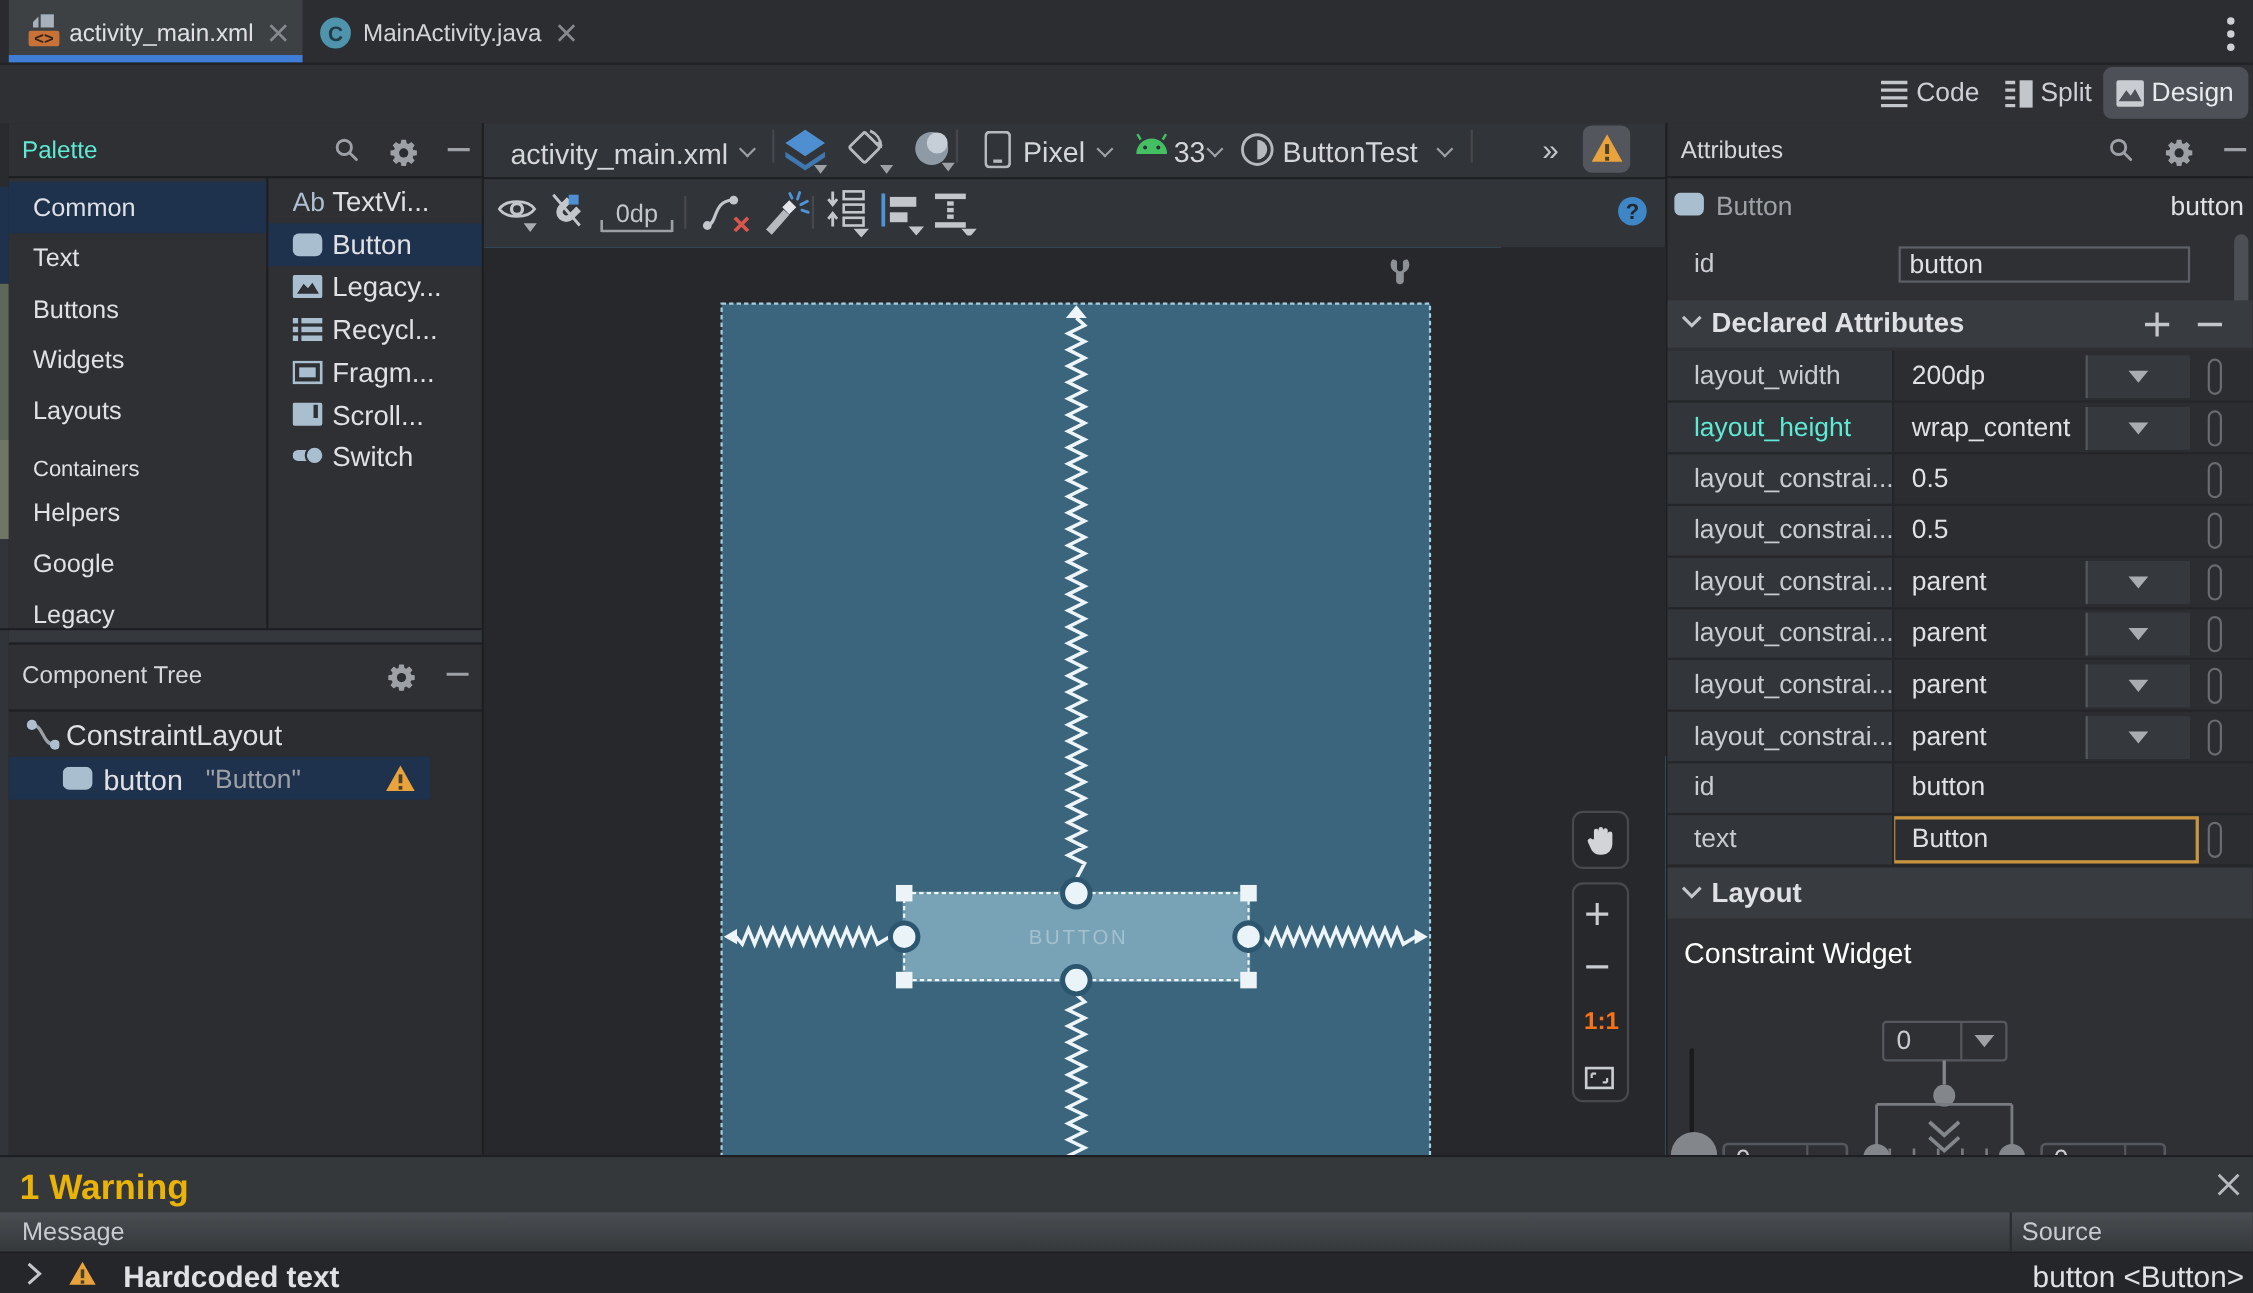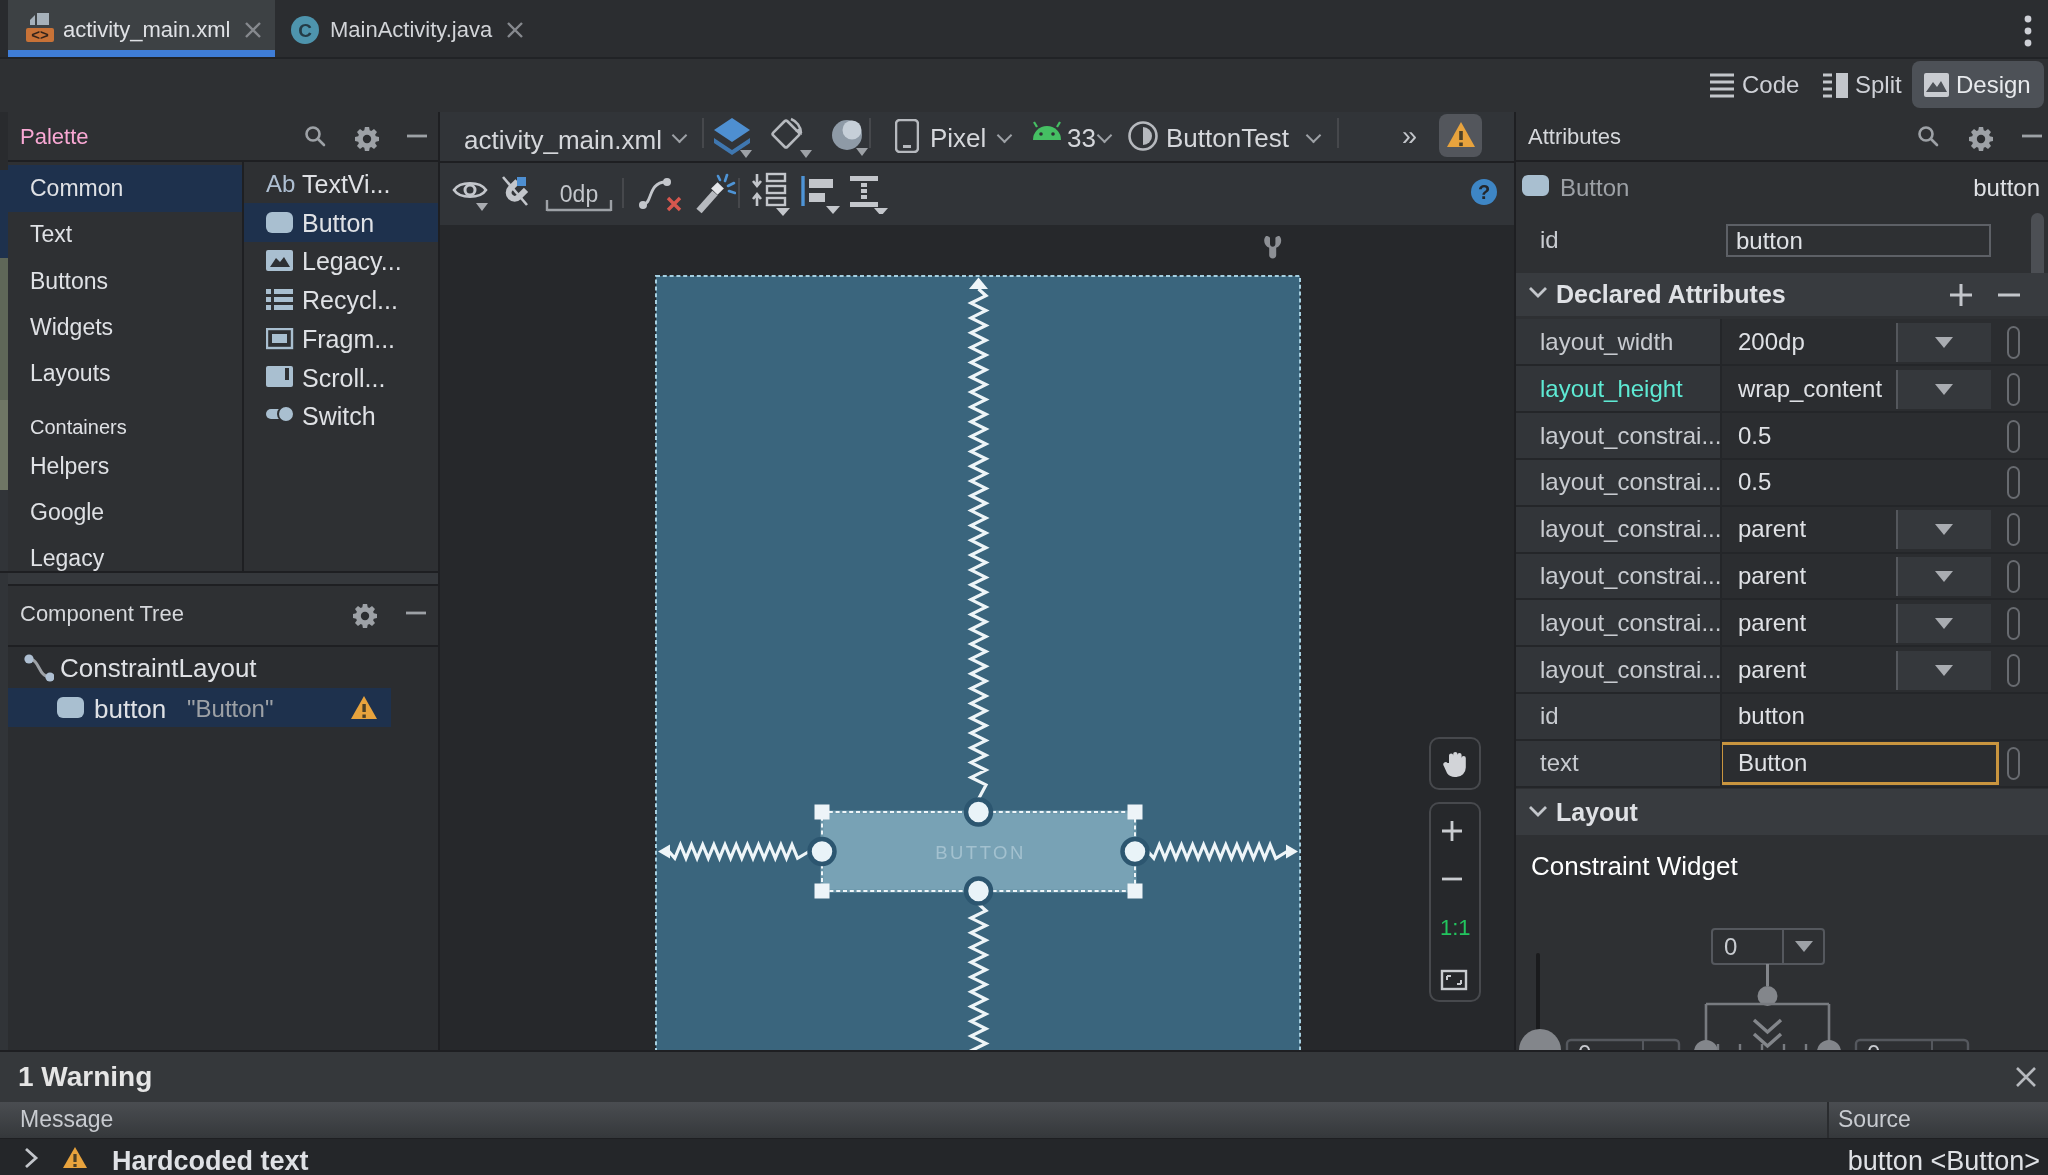--- a/index.html
+++ b/index.html
@@ -71,21 +71,21 @@
       </svg></div>
 <div class="txt" style="left:1855px;top:71px;font-size:24px;color:#ced0d6">Split</div>
 <div class="abs" style="left:1912px;top:61px;width:132px;height:47px;background:#4d5157;border-radius:8px"></div>
 <div class="ic" style="left:1923px;top:72px"><svg width="27" height="26" viewBox="0 0 27 26" style="">
         <rect x="1" y="1" width="25" height="24" rx="2" fill="#c9ccd1"></rect>
         <path d="M3 20 L10 10 L14 15 L18 9 L24 20 z" fill="#4d5157"></path>
       </svg></div>
 <div class="txt" style="left:1956px;top:71px;font-size:24px;color:#e8eaed">Design</div>
 
 <div class="abs" style="left:8px;top:112px;width:432px;height:461px;background:#2e3033"></div>
-<div class="txt" style="left:20px;top:124px;font-size:22px;color:#f9a8d4">Palette</div>
+<div class="txt" style="left:20px;top:124px;font-size:22px;color:#5eead4">Palette</div>
 <div class="ic" style="left:303px;top:124px"><svg width="24" height="24" viewBox="0 0 24 24" style="">
         <circle cx="10" cy="10" r="6.5" fill="none" stroke="#9da1a6" stroke-width="2.6"></circle>
         <line x1="15" y1="15" x2="21" y2="21" stroke="#9da1a6" stroke-width="2.6" stroke-linecap="round"></line>
       </svg></div>
 <div class="ic" style="left:354px;top:126px"><svg width="26" height="26" viewBox="0 0 26 26" style="">
         <polygon points="10.9,1.0 15.1,1.0 15.7,4.2 17.3,4.9 20.0,3.0 23.0,6.0 21.1,8.7 21.8,10.3 25.0,10.9 25.0,15.1 21.8,15.7 21.1,17.3 23.0,20.0 20.0,23.0 17.3,21.1 15.7,21.8 15.1,25.0 10.9,25.0 10.3,21.8 8.7,21.1 6.0,23.0 3.0,20.0 4.9,17.3 4.2,15.7 1.0,15.1 1.0,10.9 4.2,10.3 4.9,8.7 3.0,6.0 6.0,3.0 8.7,4.9 10.3,4.2" fill="#9da1a6"></polygon>
         <circle cx="13" cy="13" r="4.2" fill="#2b2d30"></circle>
       </svg></div>
 <div class="ic" style="left:405px;top:124px"><svg width="24" height="24" viewBox="0 0 24 24" style="">
         <line x1="2" y1="12" x2="22" y2="12" stroke="#9da1a6" stroke-width="2.8"></line>
@@ -325,21 +325,21 @@
 <div class="ic" style="left:1001px;top:524px"><svg width="28" height="30" viewBox="0 0 28 30" style="">
           <path d="M8 14 L8 6.5 a2.1 2.1 0 0 1 4.2 0 L12.2 5 a2.1 2.1 0 0 1 4.2 0 L16.4 6 a2.1 2.1 0 0 1 4.2 0 L20.6 9 a2.1 2.1 0 0 1 4.2 0 L24.8 18.5 a9.5 9.5 0 0 1 -9.5 9.5 l-1.6 0 a9.5 9.5 0 0 1 -7.6 -3.8 L2.7 16.8 a2.4 2.4 0 0 1 3.8 -2.9 z" fill="#d2d4d8"></path>
         </svg></div>
 <div class="abs" style="left:989px;top:577px;width:52px;height:200px;border:2px solid #47494d;border-radius:10px"></div>
 <div class="ic" style="left:1000px;top:594px"><svg width="24" height="24" viewBox="0 0 24 24" style="">
           <path d="M12 2 L12 22 M2 12 L22 12" stroke="#c9ccd0" stroke-width="2.8"></path>
         </svg></div>
 <div class="ic" style="left:1000px;top:642px"><svg width="24" height="24" viewBox="0 0 24 24" style="">
           <path d="M2 12 L22 12" stroke="#c9ccd0" stroke-width="2.8"></path>
         </svg></div>
-<div class="txt" style="left:1000px;top:690px;font-size:22px;font-weight:normal;color:#22c55e">1:1</div>
+<div class="txt" style="left:1000px;top:690px;font-size:22px;font-weight:bold;color:#f97316">1:1</div>
 <div class="ic" style="left:1000px;top:744px"><svg width="28" height="22" viewBox="0 0 28 22" style="">
           <rect x="2" y="2" width="24" height="18" fill="none" stroke="#c9ccd0" stroke-width="2.4"></rect>
           <path d="M7 7 L7 11 M7 7 L11 7" stroke="#c9ccd0" stroke-width="2"></path>
           <path d="M21 15 L21 11 M21 15 L17 15" stroke="#c9ccd0" stroke-width="2"></path>
         </svg></div>
 </div>
 
 <div class="vline" style="left:1514px;top:112px;height:940px"></div>
 <div class="vline" style="left:438px;top:112px;height:940px"></div>
 <div class="abs" style="left:1516px;top:112px;width:532px;height:940px;background:#2e3033"></div>
@@ -466,21 +466,21 @@
     <line x1="202" y1="16" x2="202" y2="24"></line>
         <line x1="224" y1="16" x2="224" y2="24"></line>
     <line x1="246" y1="16" x2="246" y2="24"></line>
         <line x1="268" y1="16" x2="268" y2="24"></line>
     <line x1="290" y1="16" x2="290" y2="24"></line>
   </g>
 </svg>
 
 <div class="abs" style="left:0;top:1050px;width:2048px;height:2px;background:#1e1f22"></div>
 <div class="abs" style="left:0;top:1052px;width:2048px;height:50px;background:#35383b"></div>
-<div class="txt" style="left:18px;top:1061px;font-size:28px;font-weight:bold;color:#e5e5e5">1 Warning</div>
+<div class="txt" style="left:18px;top:1061px;font-size:32px;font-weight:bold;color:#eab308">1 Warning</div>
 <div class="ic" style="left:2014px;top:1065px"><svg width="24" height="24" viewBox="0 0 24 24" style="">
         <path d="M3 3 L21 21 M21 3 L3 21" stroke="#b6b9be" stroke-width="2.6"></path>
       </svg></div>
 <div class="abs" style="left:0;top:1102px;width:2048px;height:36px;background:linear-gradient(#4a4d51,#35383b)"></div>
 <div class="txt" style="left:20px;top:1106px;font-size:23px;color:#c8cbd0">Message</div>
 <div class="vline" style="left:1827px;top:1102px;height:36px;background:#2a2c2f"></div>
 <div class="txt" style="left:1838px;top:1106px;font-size:23px;color:#c8cbd0">Source</div>
 <div class="abs" style="left:0;top:1138px;width:2048px;height:37px;background:#242629;border-top:1.5px solid #1e1f22"></div>
 <div class="ic" style="left:22px;top:1147px"><svg width="18" height="22" viewBox="0 0 18 22" style="">
         <path d="M4 2 L14 11 L4 20" fill="none" stroke="#c3c6cb" stroke-width="2.8"></path>

